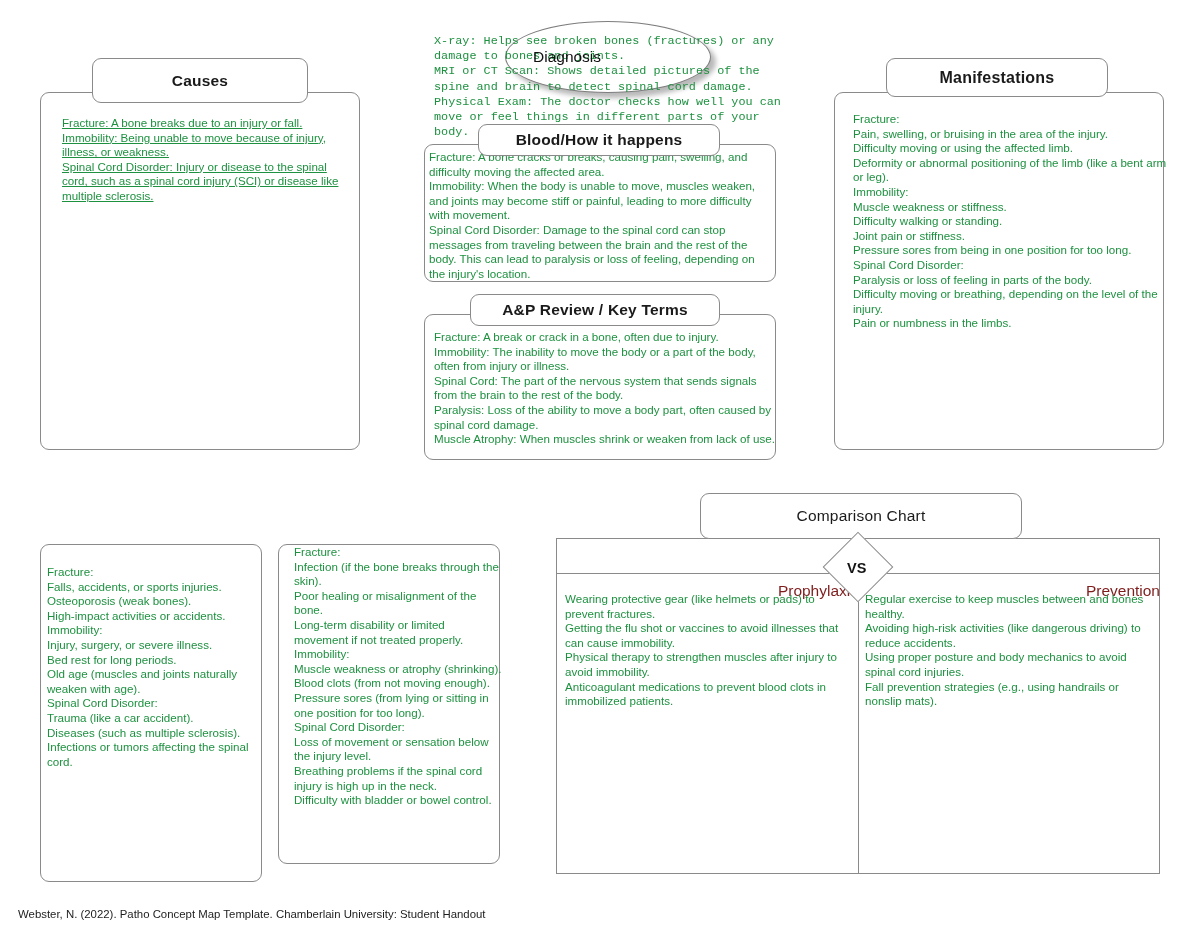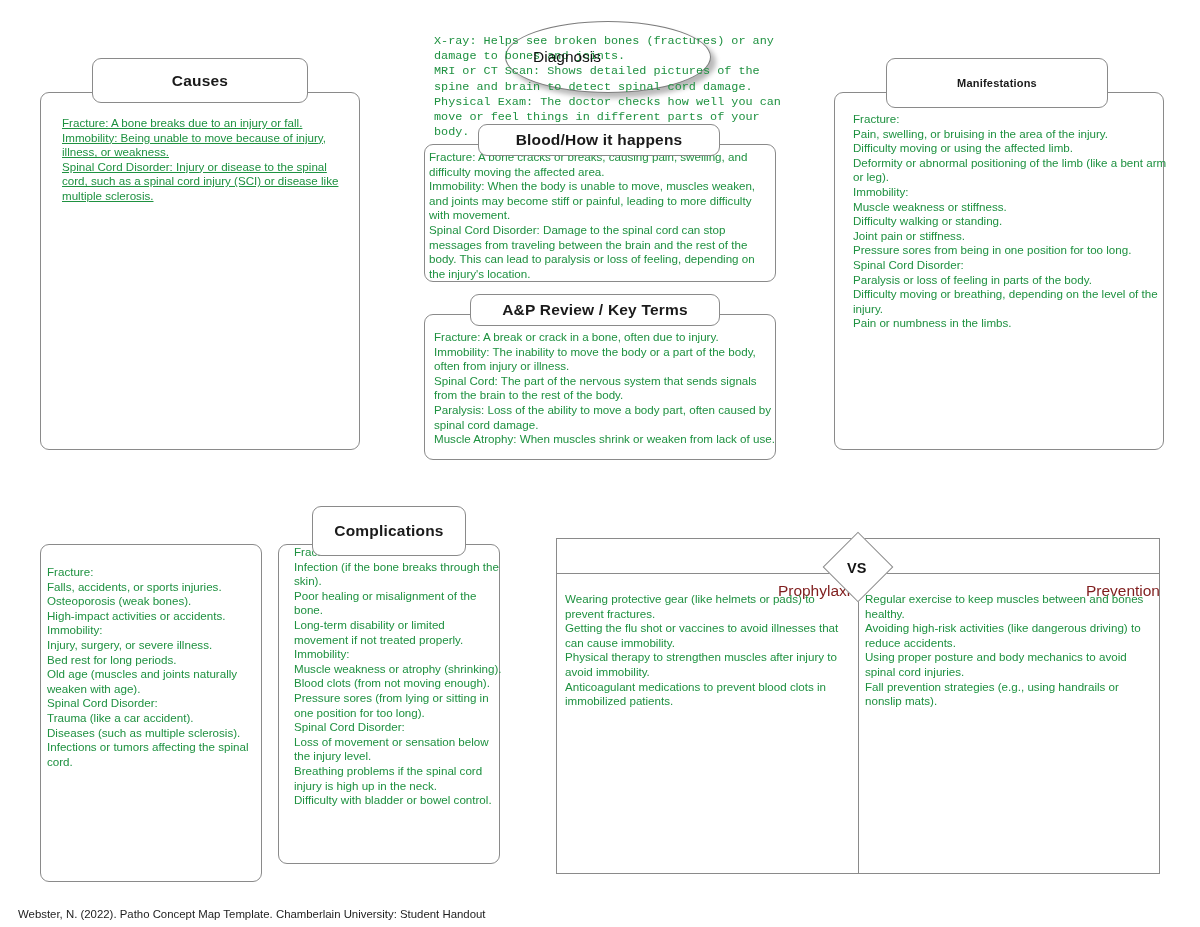--- a/index.html
+++ b/index.html
@@ -155,21 +155,21 @@
   <div class="title-cap" style="left:470px; top:294px; width:250px; height:32px; font-size:15.5px;">
     <span>A&amp;P Review / Key Terms</span>
   </div>
   <div class="body-text" style="left:434px; top:330px; width:342px;">Fracture: A break or crack in a bone, often due to injury.
 Immobility: The inability to move the body or a part of the body, often from injury or illness.
 Spinal Cord: The part of the nervous system that sends signals from the brain to the rest of the body.
 Paralysis: Loss of the ability to move a body part, often caused by spinal cord damage.
 Muscle Atrophy: When muscles shrink or weaken from lack of use.</div>
 
   <div class="body-box" style="left:834px; top:92px; width:330px; height:358px;"></div>
-  <div class="title-cap" style="left:886px; top:58px; width:222px; height:50px; font-size:11px;">
+  <div class="title-cap" style="left:886px; top:58px; width:222px; height:39px; font-size:16px;">
     <span>Manifestations</span>
   </div>
   <div class="body-text" style="left:853px; top:112px; width:316px;">Fracture:
 Pain, swelling, or bruising in the area of the injury.
 Difficulty moving or using the affected limb.
 Deformity or abnormal positioning of the limb (like a bent arm or leg).
 Immobility:
 Muscle weakness or stiffness.
 Difficulty walking or standing.
 Joint pain or stiffness.
@@ -187,42 +187,42 @@
 Immobility:
 Injury, surgery, or severe illness.
 Bed rest for long periods.
 Old age (muscles and joints naturally weaken with age).
 Spinal Cord Disorder:
 Trauma (like a car accident).
 Diseases (such as multiple sclerosis).
 Infections or tumors affecting the spinal cord.</div>
 
   <div class="body-box" style="left:278px; top:544px; width:222px; height:320px;"></div>
-  <div class="title-cap" style="left:312px; top:506px; width:154px; height:50px; font-size:15.5px;">
-    <span>Complications</span>
-  </div>
   <div class="body-text" style="left:294px; top:545px; width:208px;">Fracture:
 Infection (if the bone breaks through the skin).
 Poor healing or misalignment of the bone.
 Long-term disability or limited movement if not treated properly.
 Immobility:
 Muscle weakness or atrophy (shrinking).
 Blood clots (from not moving enough).
 Pressure sores (from lying or sitting in one position for too long).
 Spinal Cord Disorder:
 Loss of movement or sensation below the injury level.
 Breathing problems if the spinal cord injury is high up in the neck.
 Difficulty with bladder or bowel control.</div>
 
   <div class="cmp-frame" style="left:556px; top:538px; width:604px; height:336px;"></div>
 
   <div class="cmp-hline" style="left:556px; top:573px; width:604px; height:1px;"></div>
 
   <div class="cmp-vline" style="left:858px; top:538px; width:1px; height:336px;"></div>
 
+  <div class="title-cap" style="left:700px; top:493px; width:322px; height:46px; font-weight:normal; font-size:15.5px;">
+    <span>Comparison Chart</span>
+  </div>
 
   <div class="cmp-col-head" style="left:556px; top:543px; width:302px;">Prophylaxis</div>
   <div class="cmp-col-head" style="left:859px; top:543px; width:301px;">Prevention</div>
 
   <div class="vs-diamond" style="left:833px; top:542px; width:50px; height:50px;"></div>
   <div class="vs-label" style="left:847px; top:560px;">VS</div>
 
   <div class="body-text" style="left:565px; top:592px; width:290px;">Wearing protective gear (like helmets or pads) to prevent fractures.
 Getting the flu shot or vaccines to avoid illnesses that can cause immobility.
 Physical therapy to strengthen muscles after injury to avoid immobility.

